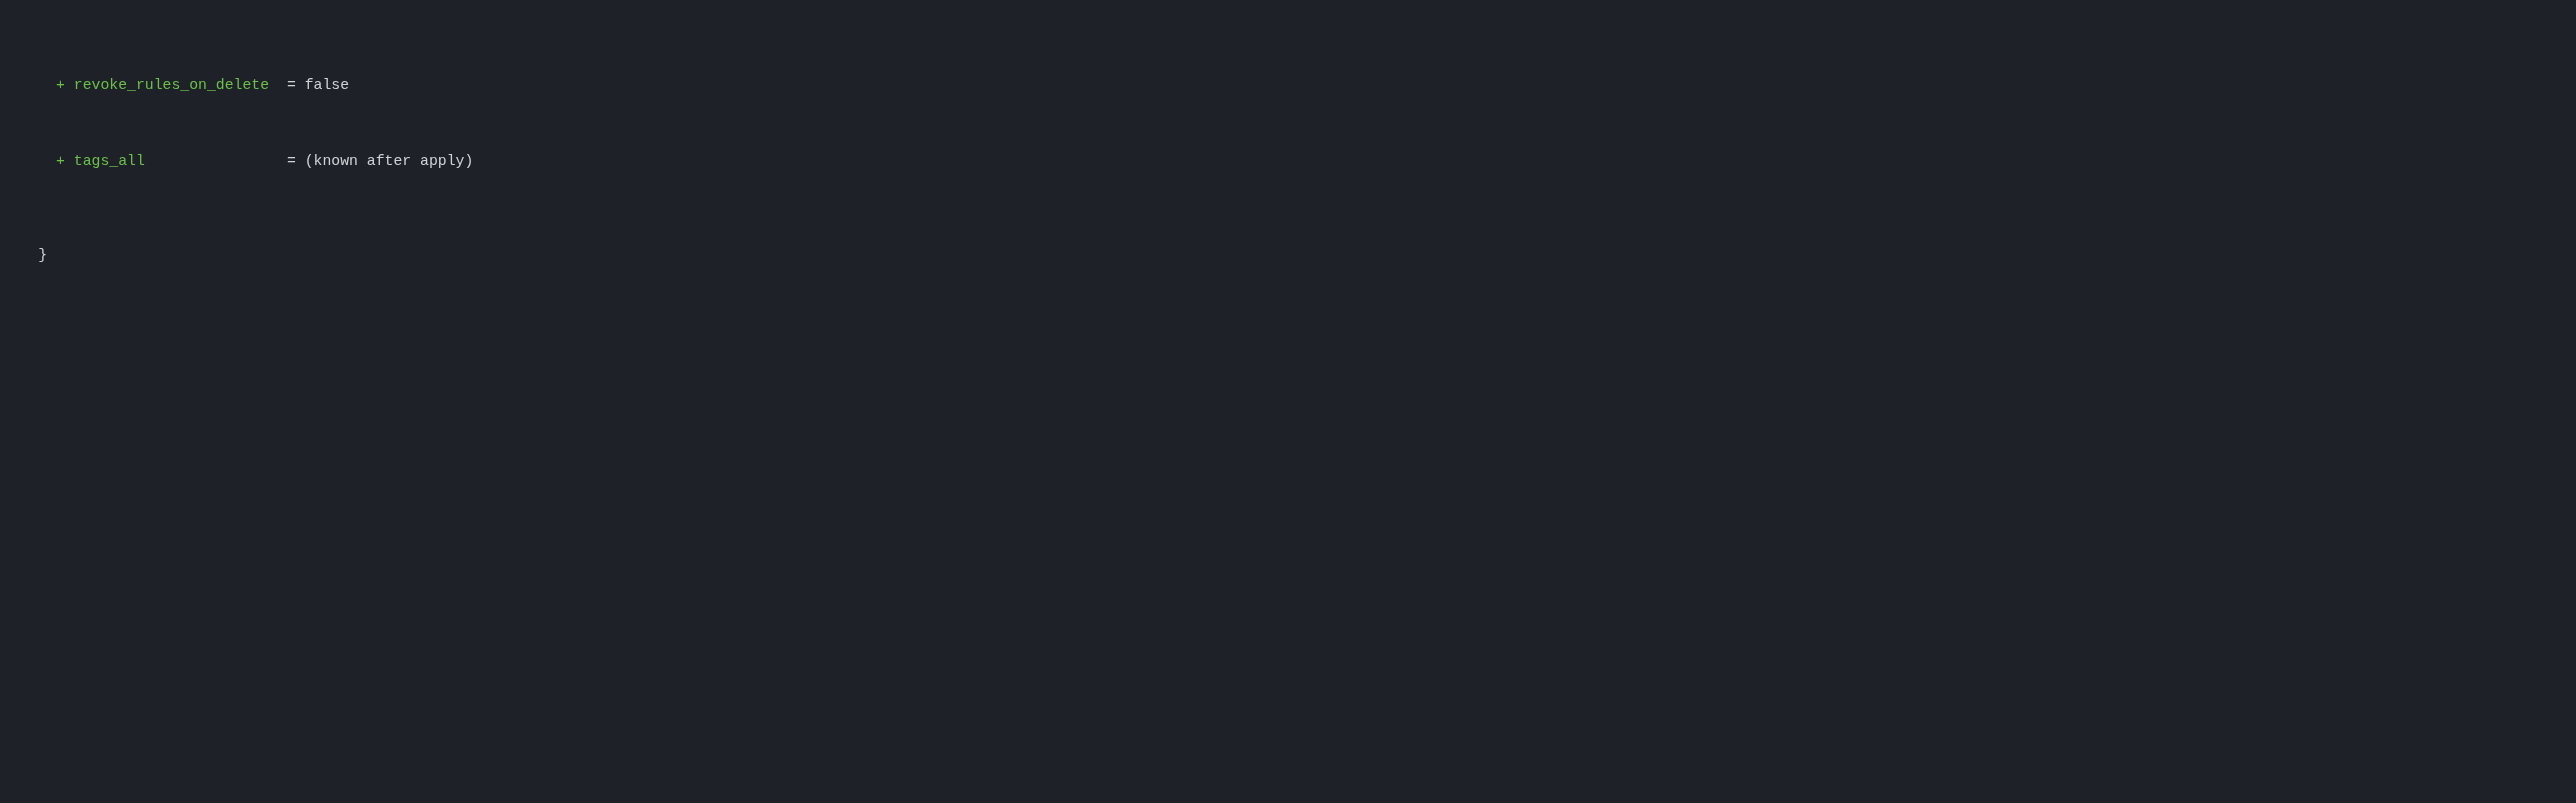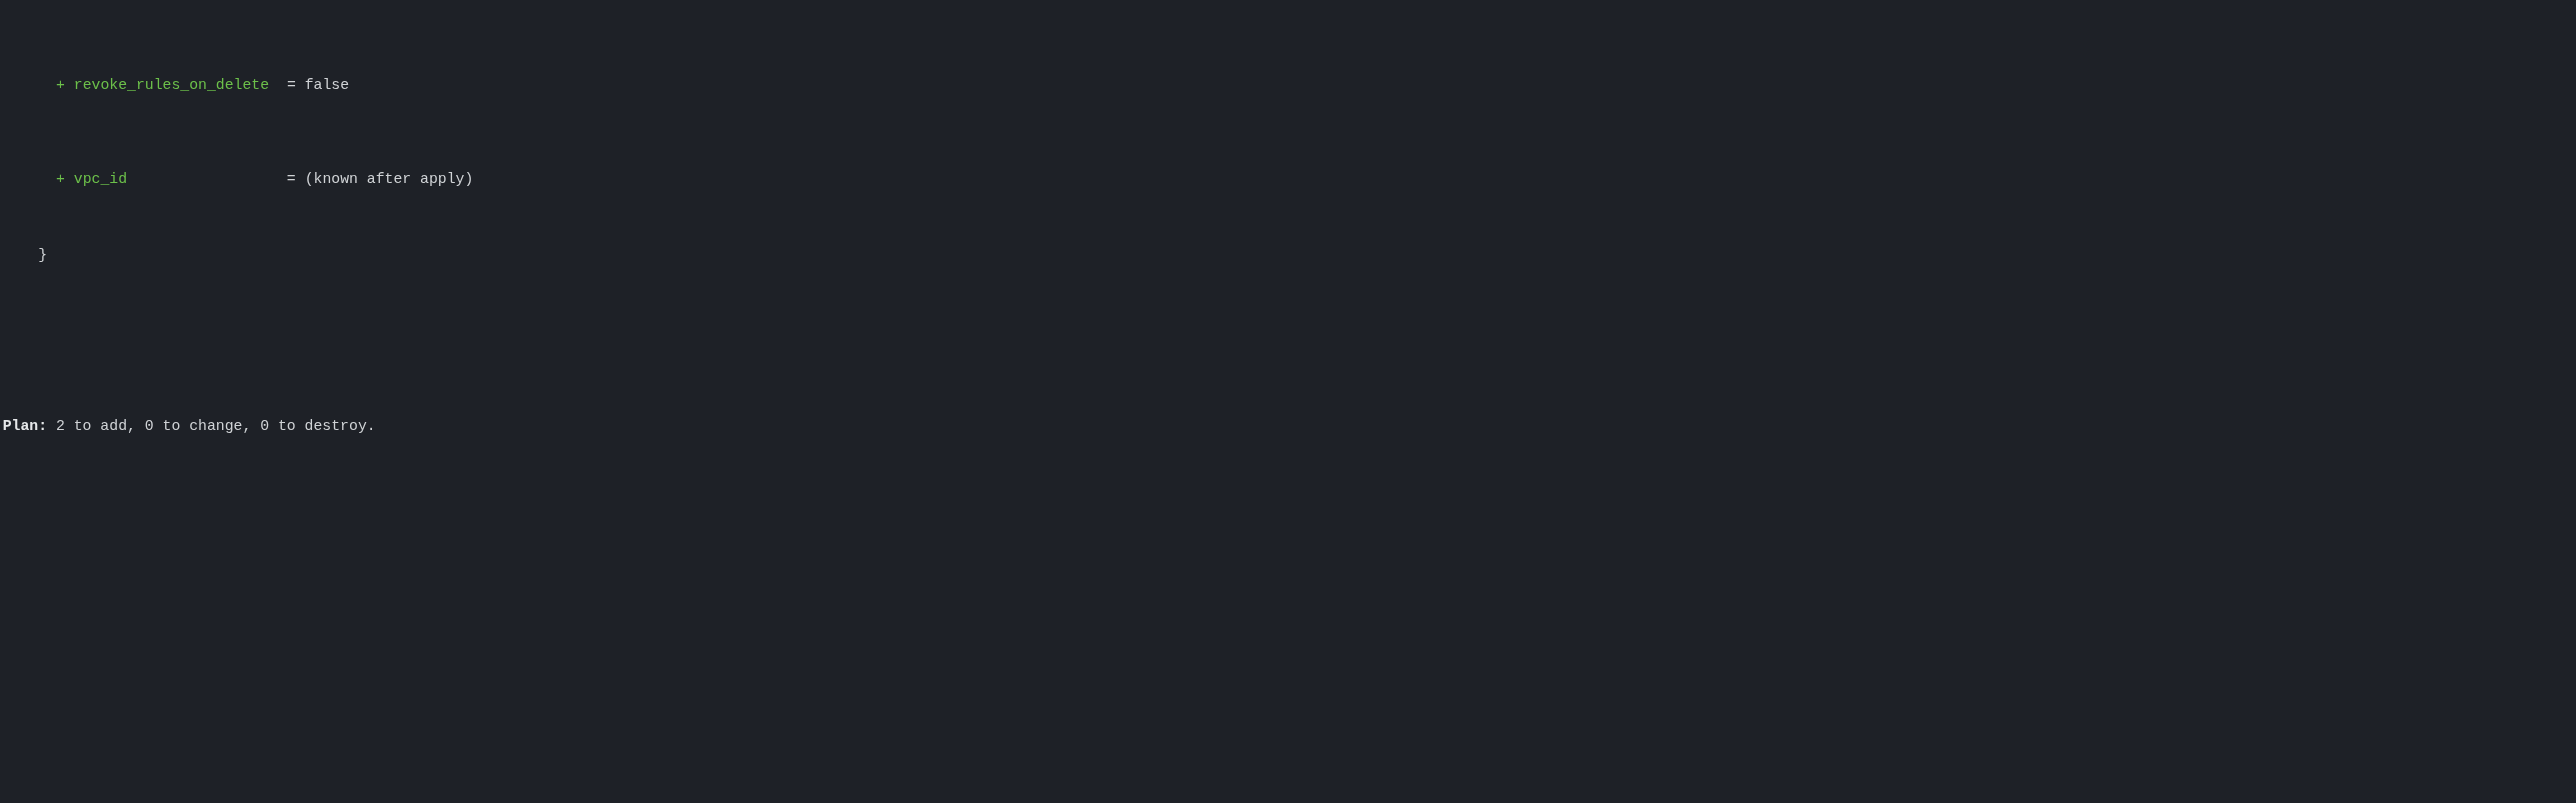--- a/index.html
+++ b/index.html
@@ -25,29 +25,28 @@
   .eq { color: #d0d3d6; }
 </style>
 </head>
 <body>
 
 <div class="terminal">
 
   
   <span class="line"><span>      </span><span class="green">+</span><span class="green"> </span><span class="green">revoke_rules_on_delete</span><span class="green"> </span><span class="eq"> = </span><span class="dim">false</span></span>
 
+  <span class="line"><span>      </span><span class="green">+</span><span class="green"> </span><span class="green">tags_all</span><span class="green">               </span><span class="eq"> = </span><span class="dim">(known after apply)</span></span>
 
-  <span class="line"><span>      </span><span class="green">+</span><span class="green"> </span><span class="green">vpc_id</span><span class="green">                 </span><span class="eq"> = </span><span class="dim">(known after apply)</span></span>
 
   <span class="line"><span>    </span><span>}</span></span>
 
   <span class="line"> </span>
 
   
-  <span class="line"><span class="bold">Plan:</span><span> 2 to add, 0 to change, 0 to destroy.</span></span>
 
   <span class="line"> </span>
 
   
 
 
   
   
   
   

